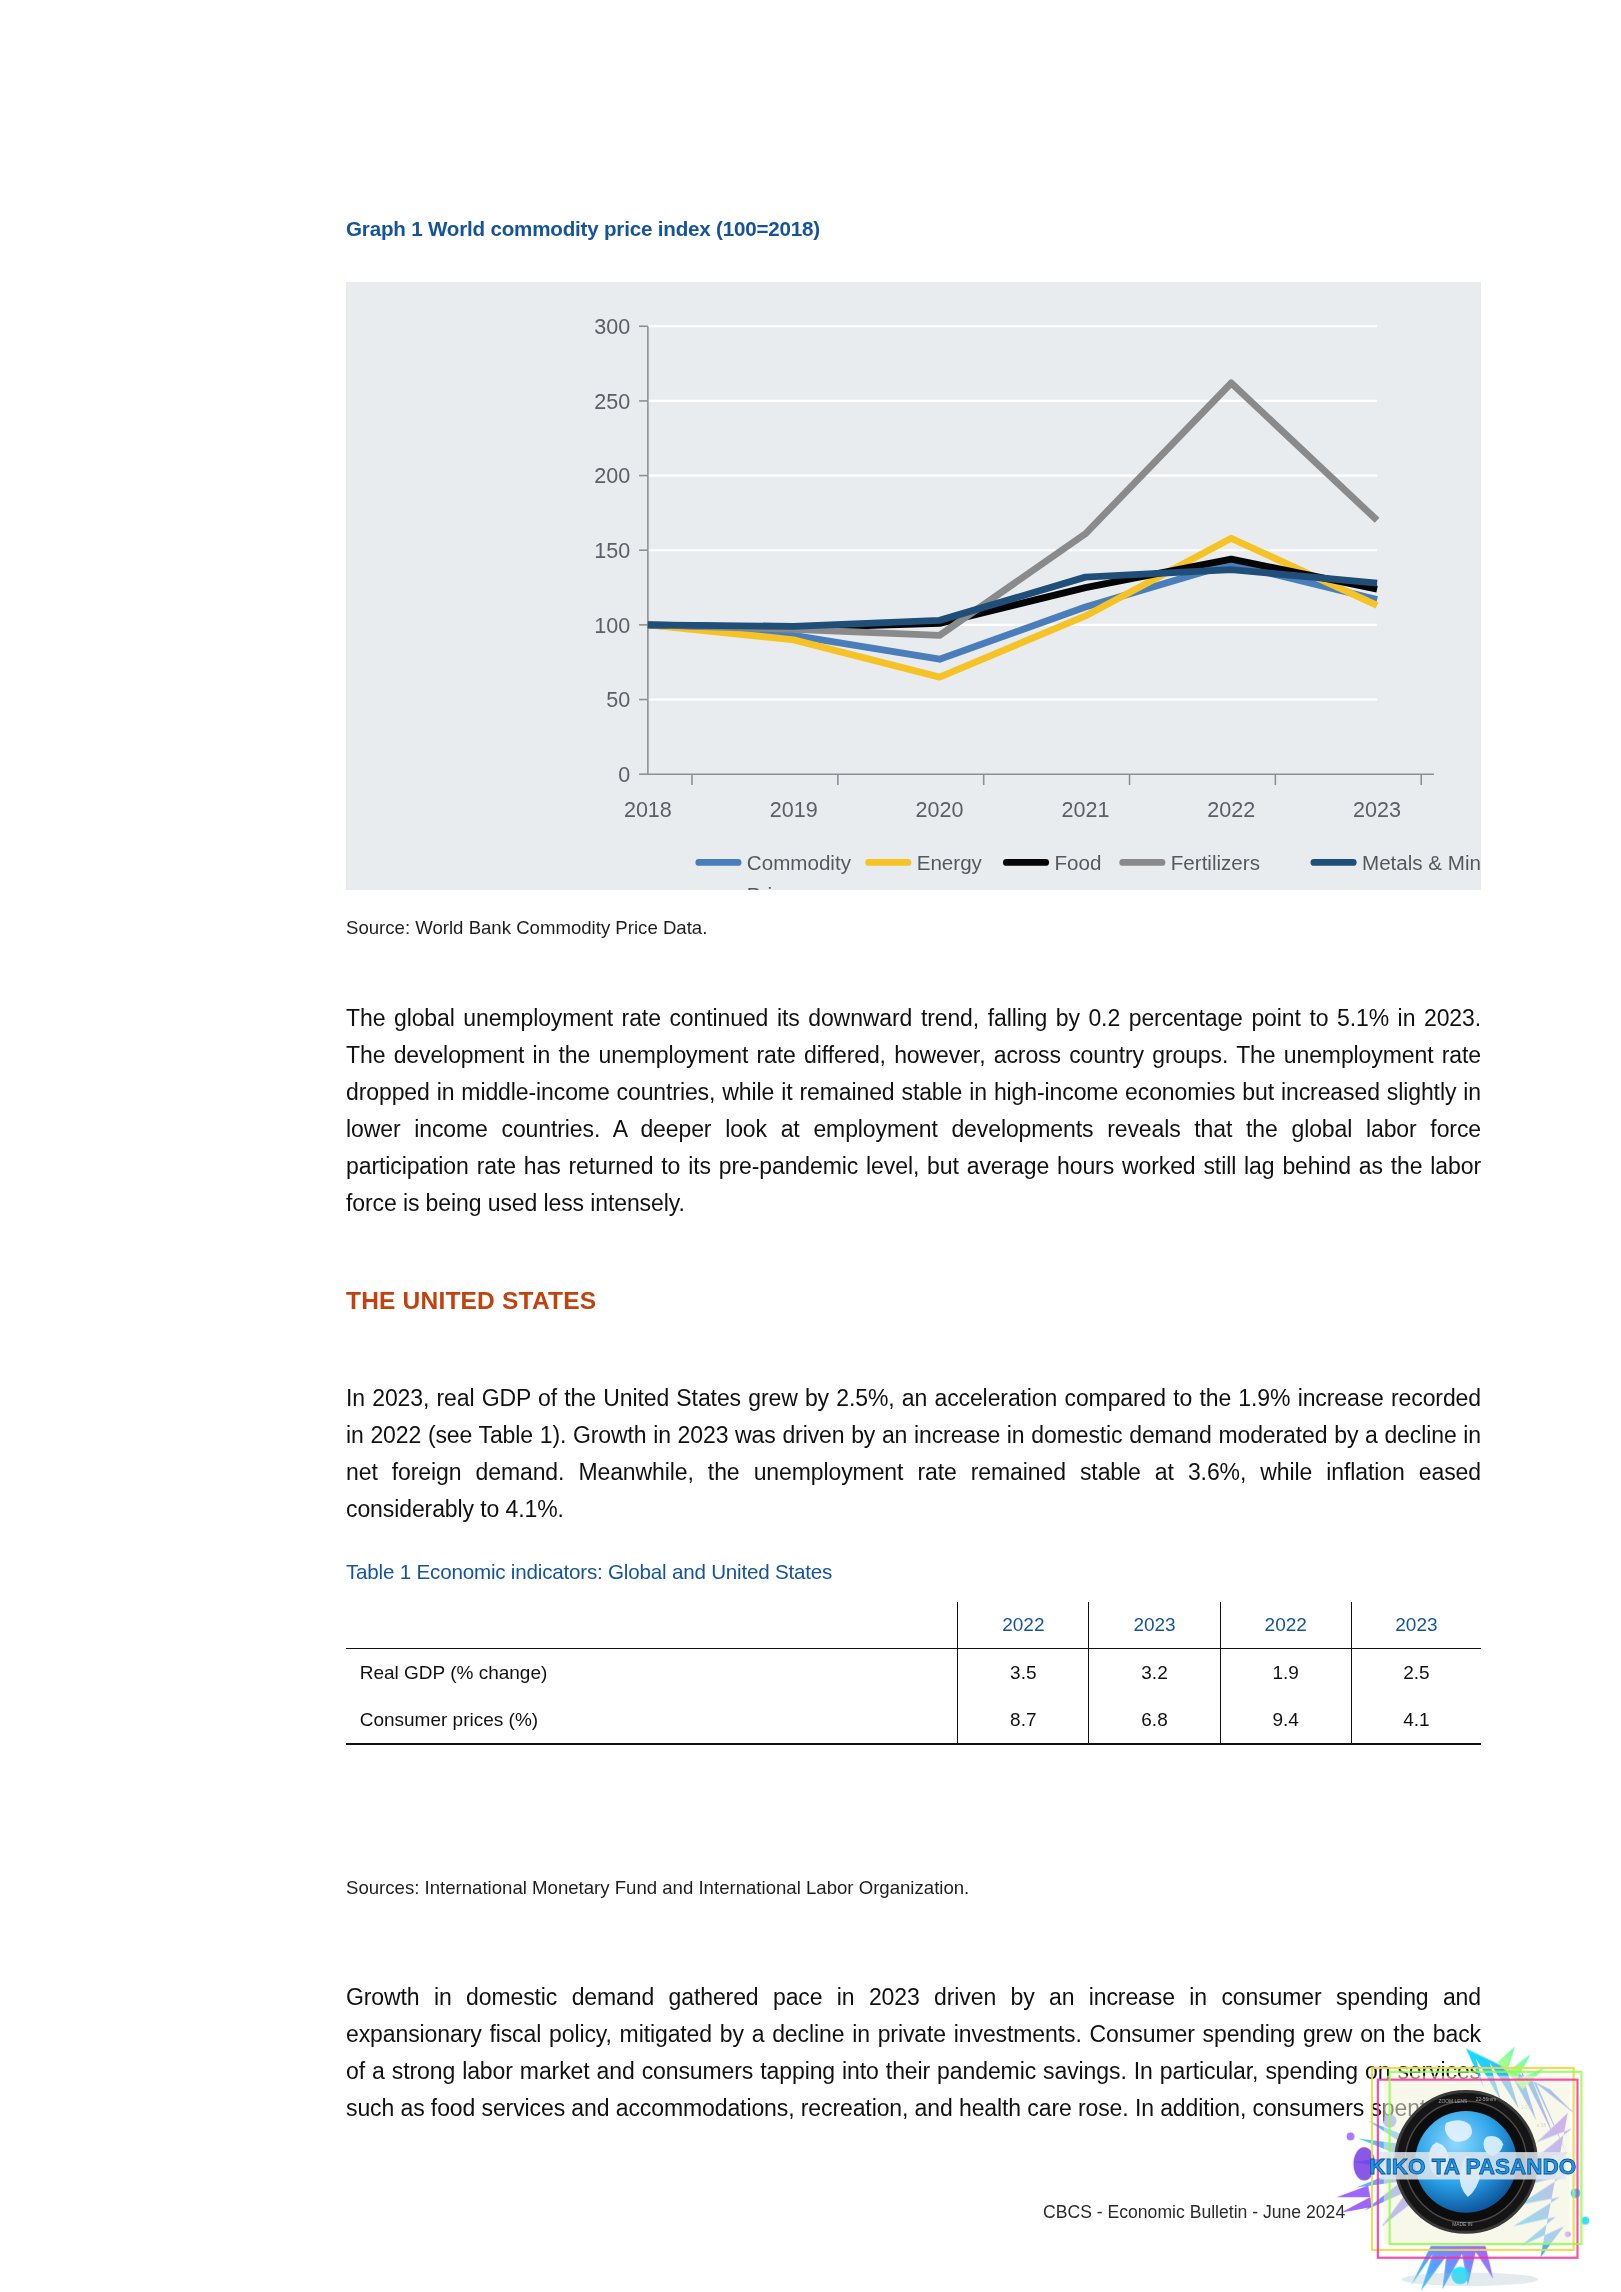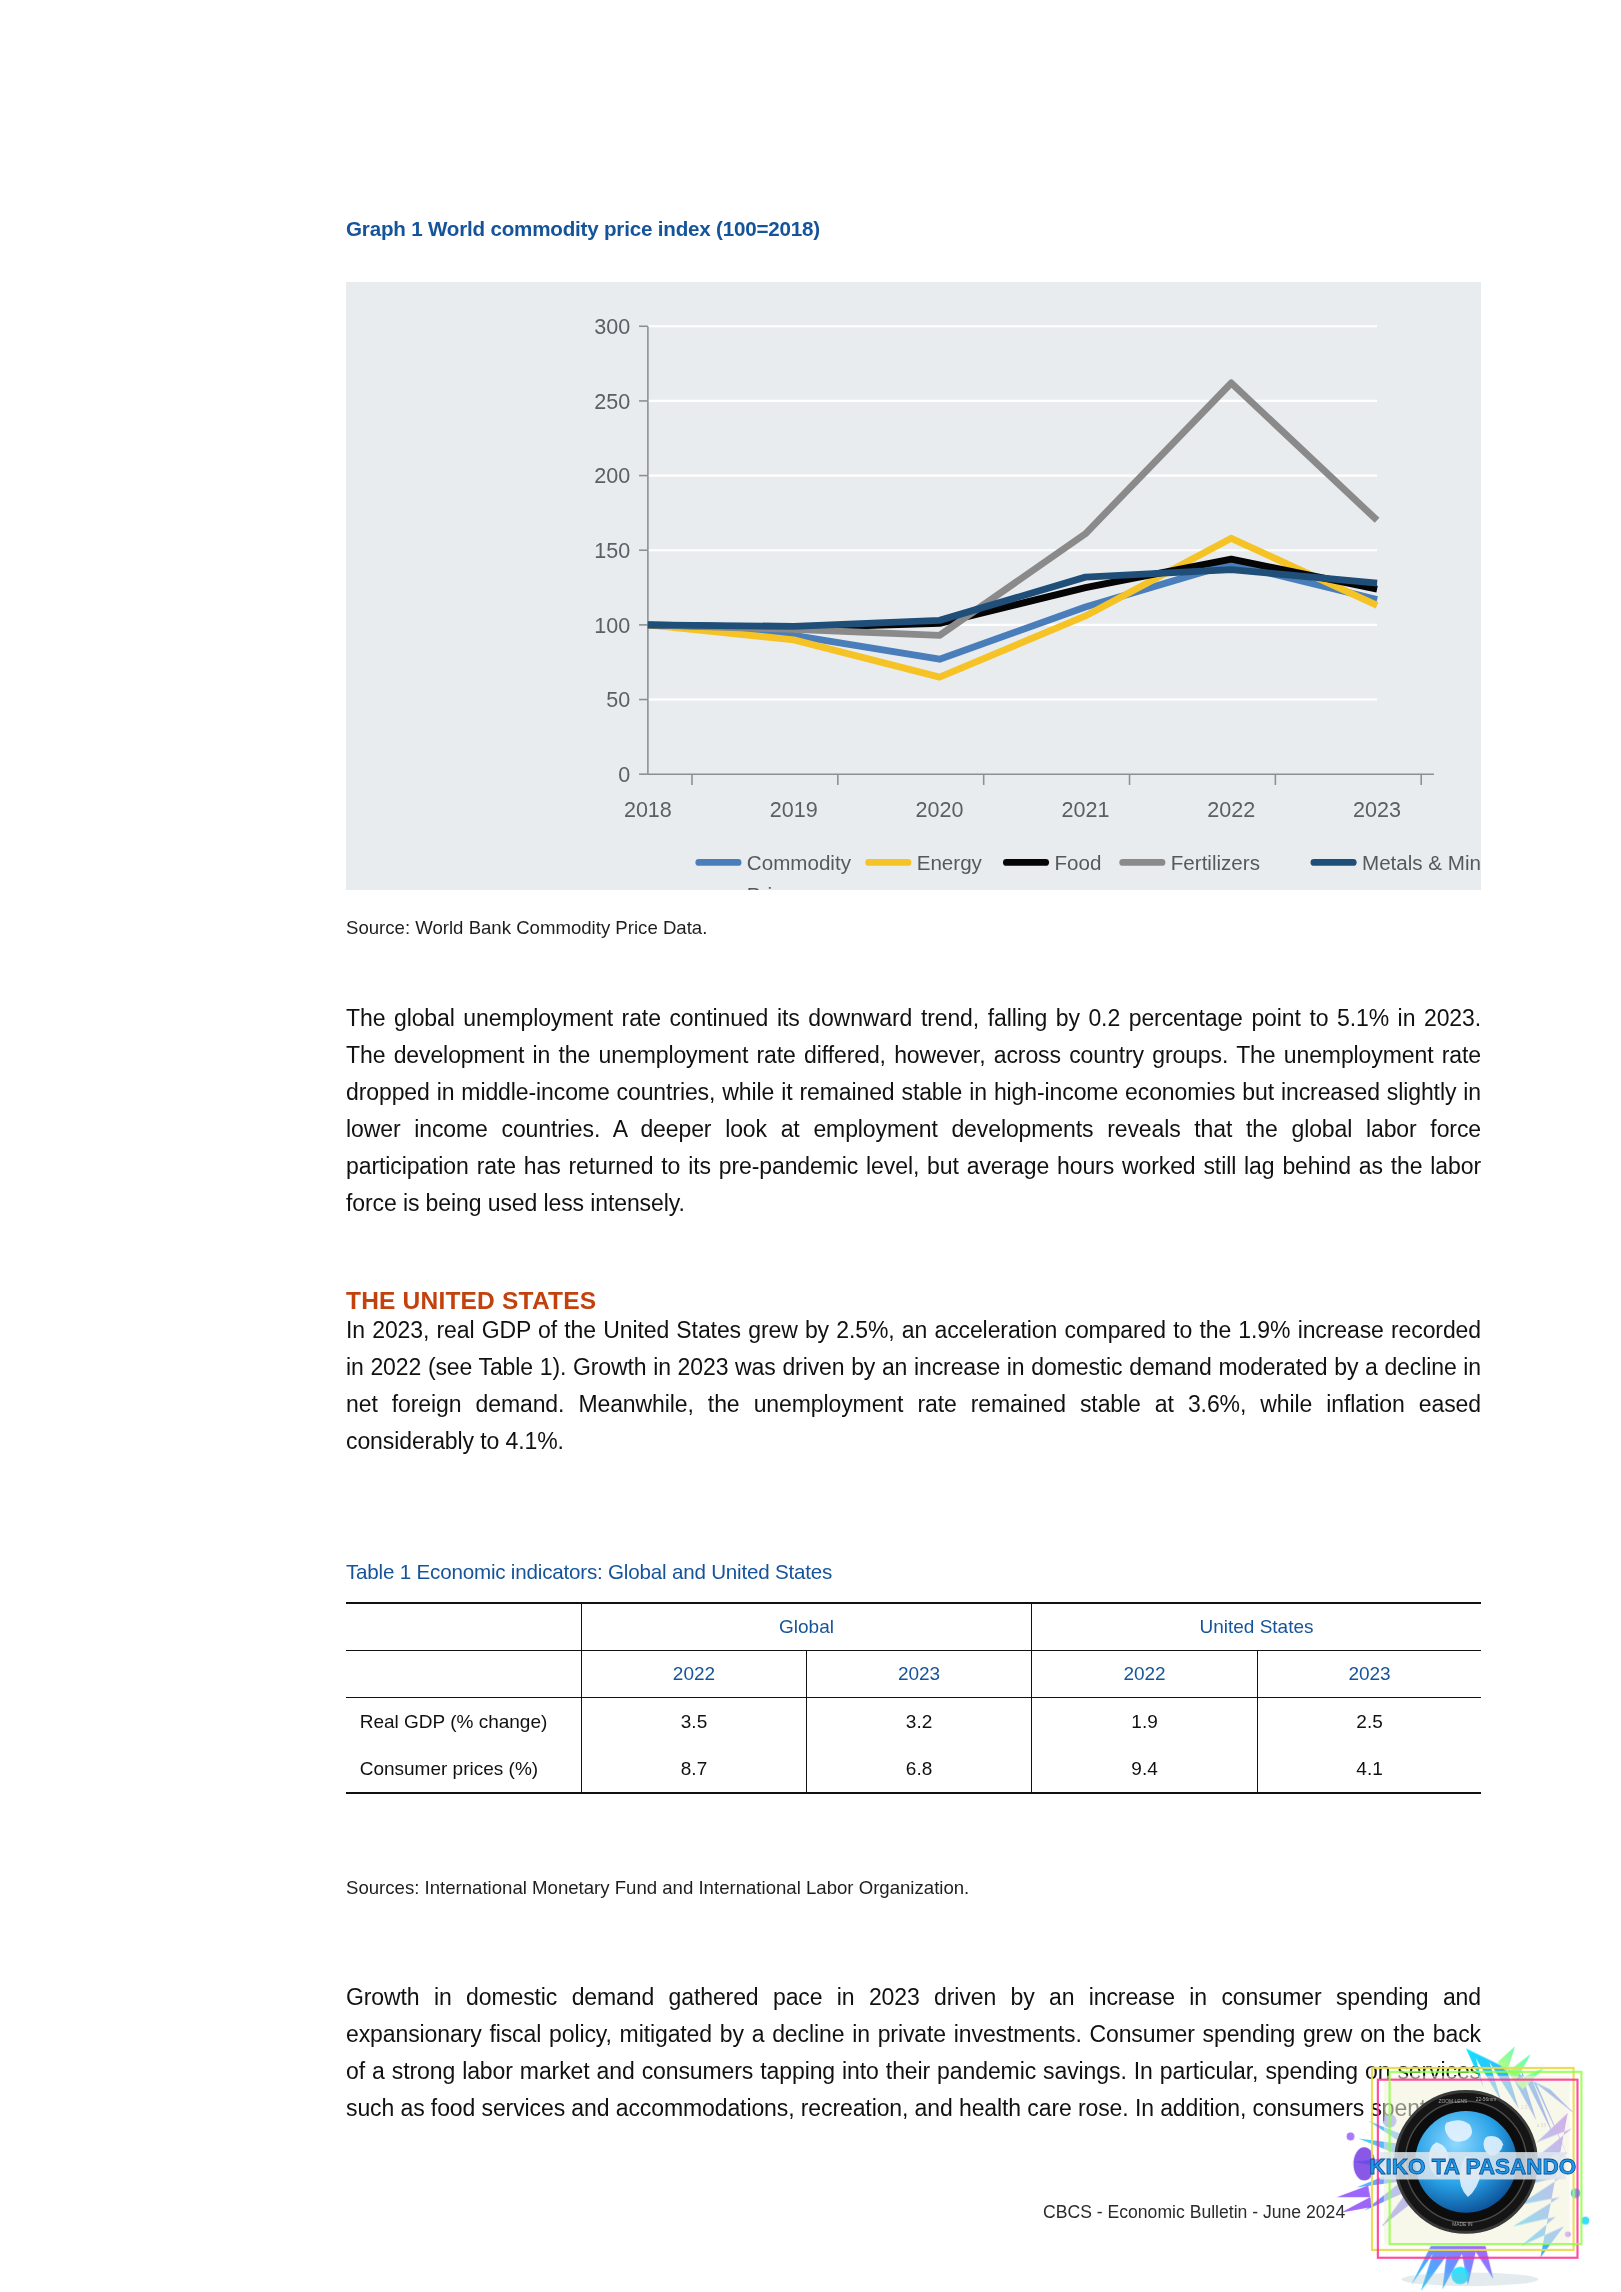--- a/index.html
+++ b/index.html
@@ -57,21 +57,21 @@
     position: absolute;
     left: 346px;
     width: 1135px;
     font-size: 23px;
     line-height: 37px;
     text-align: justify;
     color: #111111;
     letter-spacing: -0.1px;
   }
   .para.p1 { top: 1000px; }
-  .para.p2 { top: 1312px; }
+  .para.p2 { top: 1380px; }
   .para.p3 { top: 1946px; margin-top: 33px; }
 
   .section-head {
     position: absolute;
     left: 346px;
     top: 1287px;
     font-size: 24.5px;
     font-weight: bold;
     color: #c2410c;
     letter-spacing: 0.2px;
@@ -226,25 +226,20 @@
   <div class="para p1">The global unemployment rate continued its downward trend, falling by 0.2 percentage point to 5.1% in 2023. The development in the unemployment rate differed, however, across country groups. The unemployment rate dropped in middle-income countries, while it remained stable in high-income economies but increased slightly in lower income countries. A deeper look at employment developments reveals that the global labor force participation rate has returned to its pre-pandemic level, but average hours worked still lag behind as the labor force is being used less intensely.</div>
 
   <div class="section-head">THE UNITED STATES</div>
 
   <div class="para p2">In 2023, real GDP of the United States grew by 2.5%, an acceleration compared to the 1.9% increase recorded in 2022 (see Table 1). Growth in 2023 was driven by an increase in domestic demand moderated by a decline in net foreign demand. Meanwhile, the unemployment rate remained stable at 3.6%, while inflation eased considerably to 4.1%.</div>
 
   <div class="table-title">Table 1 Economic indicators: Global and United States</div>
   <div class="tbl-wrap">
     <table class="econ">
       <thead>
-        <tr class="t-head-top">
-          <td style="width:235px"></td>
-          <td class="vsep vsep-r" colspan="2" style="width:372px">Global</td>
-          <td colspan="2" style="width:372px">United States</td>
-        </tr>
         <tr class="t-head-sub">
           <td></td>
           <td class="vsep">2022</td>
           <td class="vsep vsep-r">2023</td>
           <td>2022</td>
           <td class="vsep">2023</td>
         </tr>
       </thead>
       <tbody class="t-body">
         <tr>

